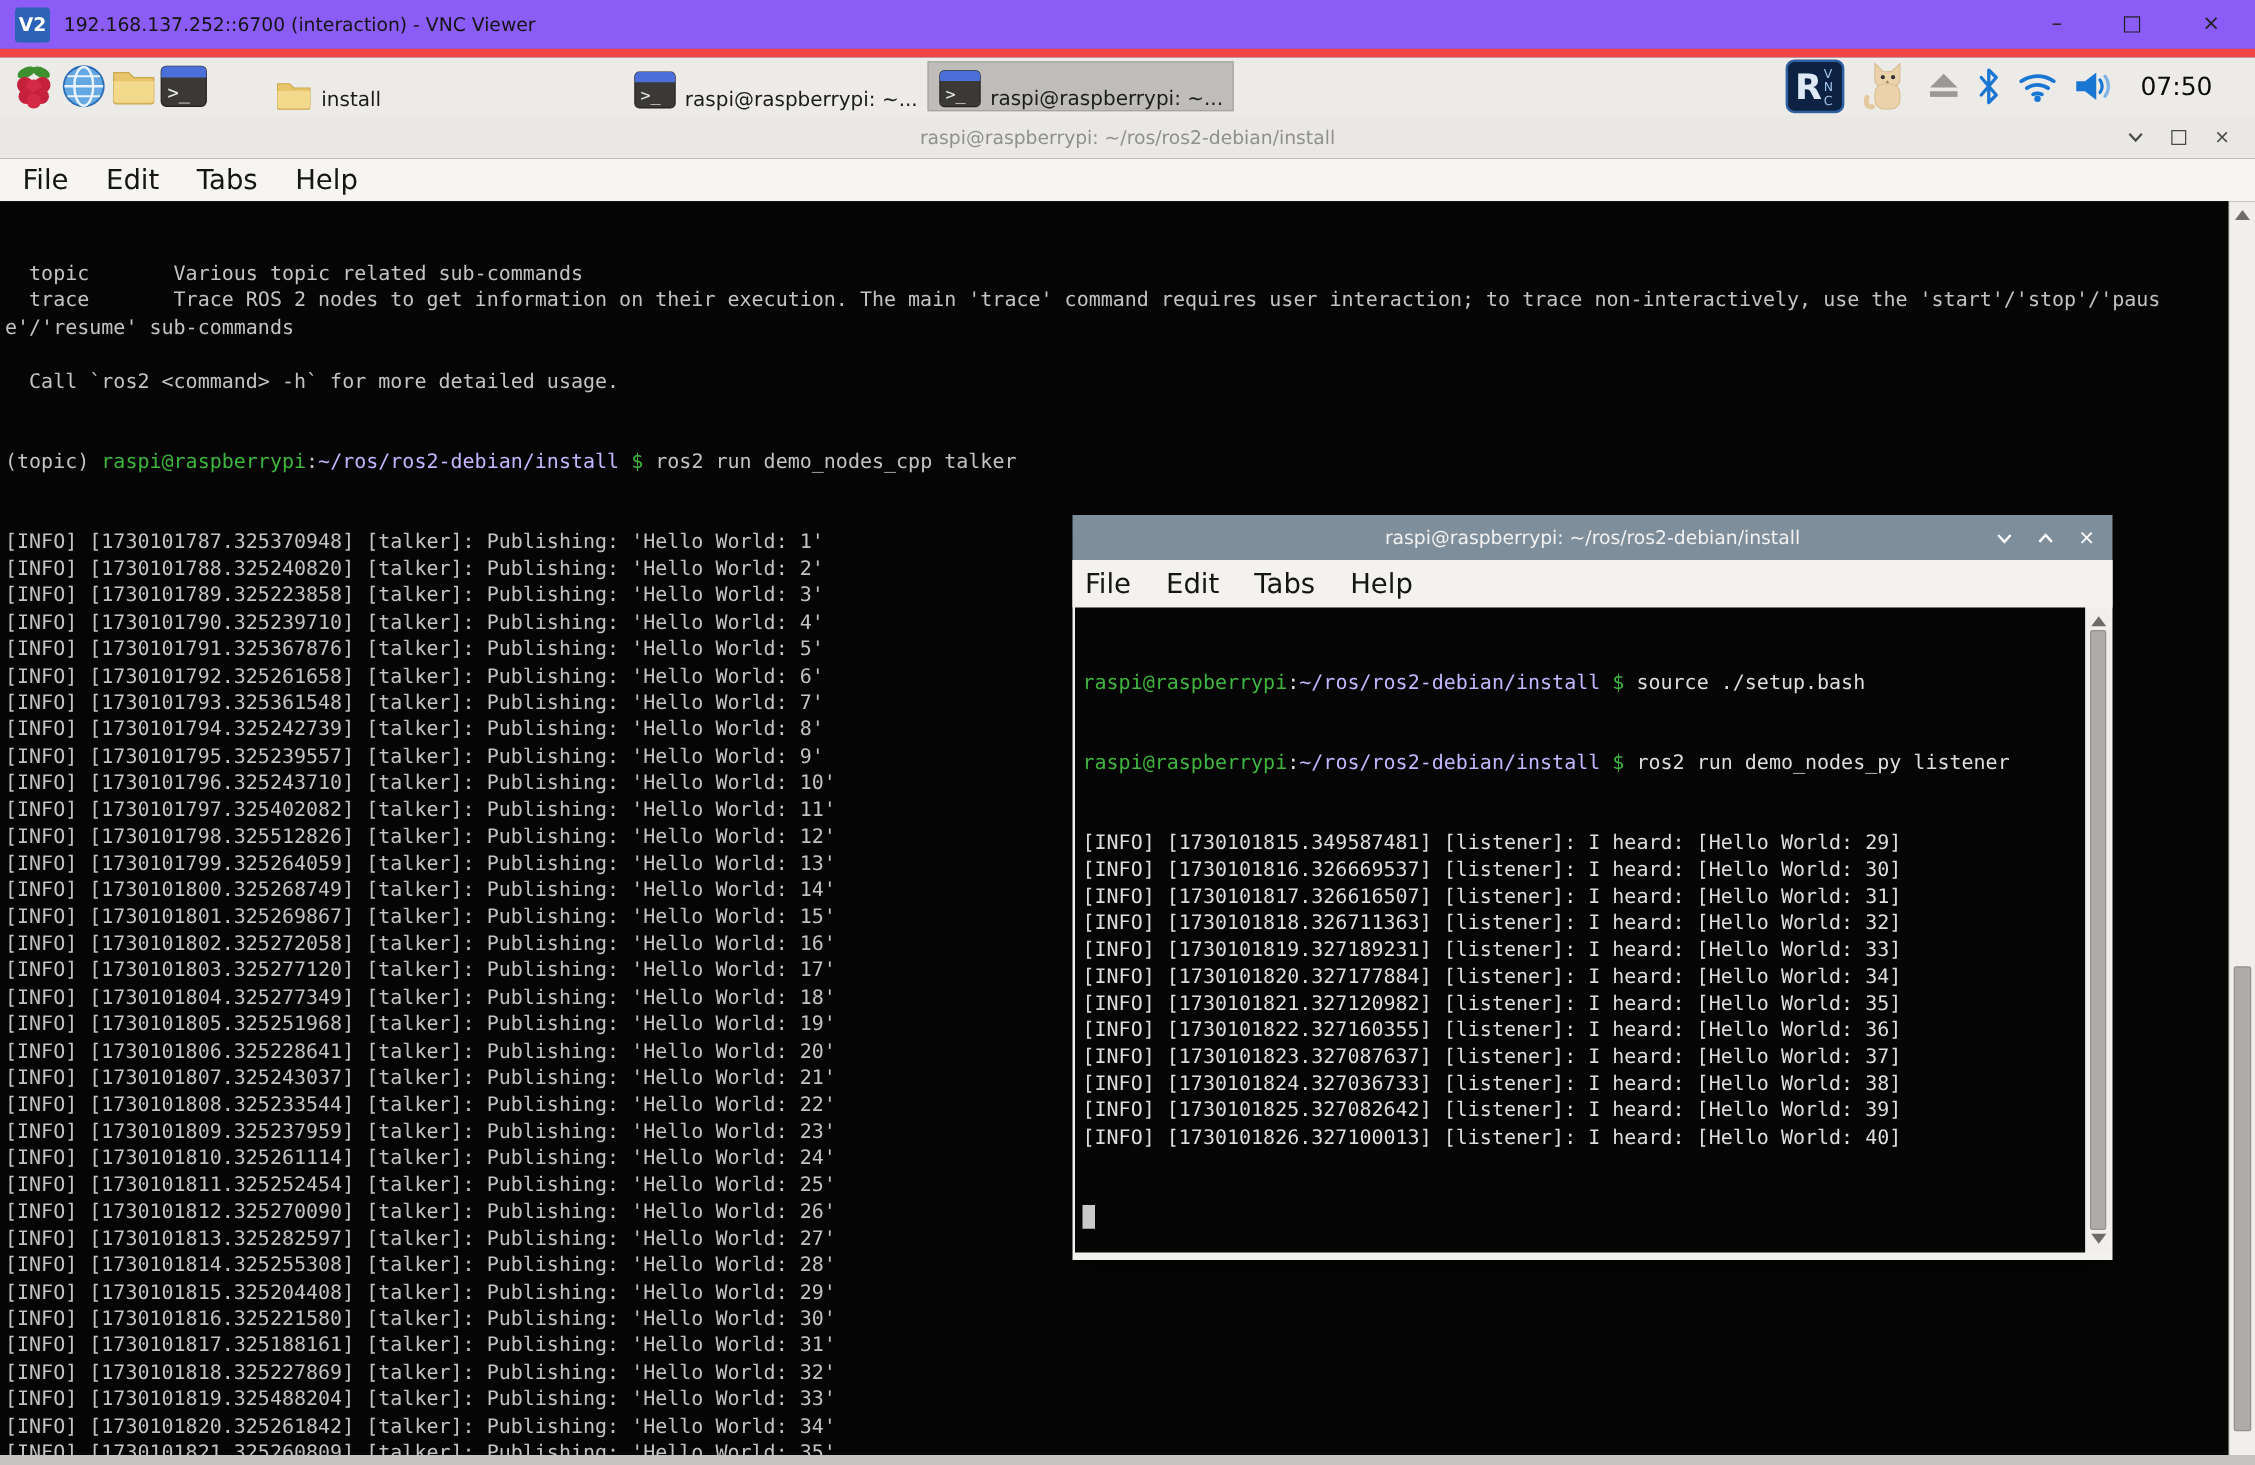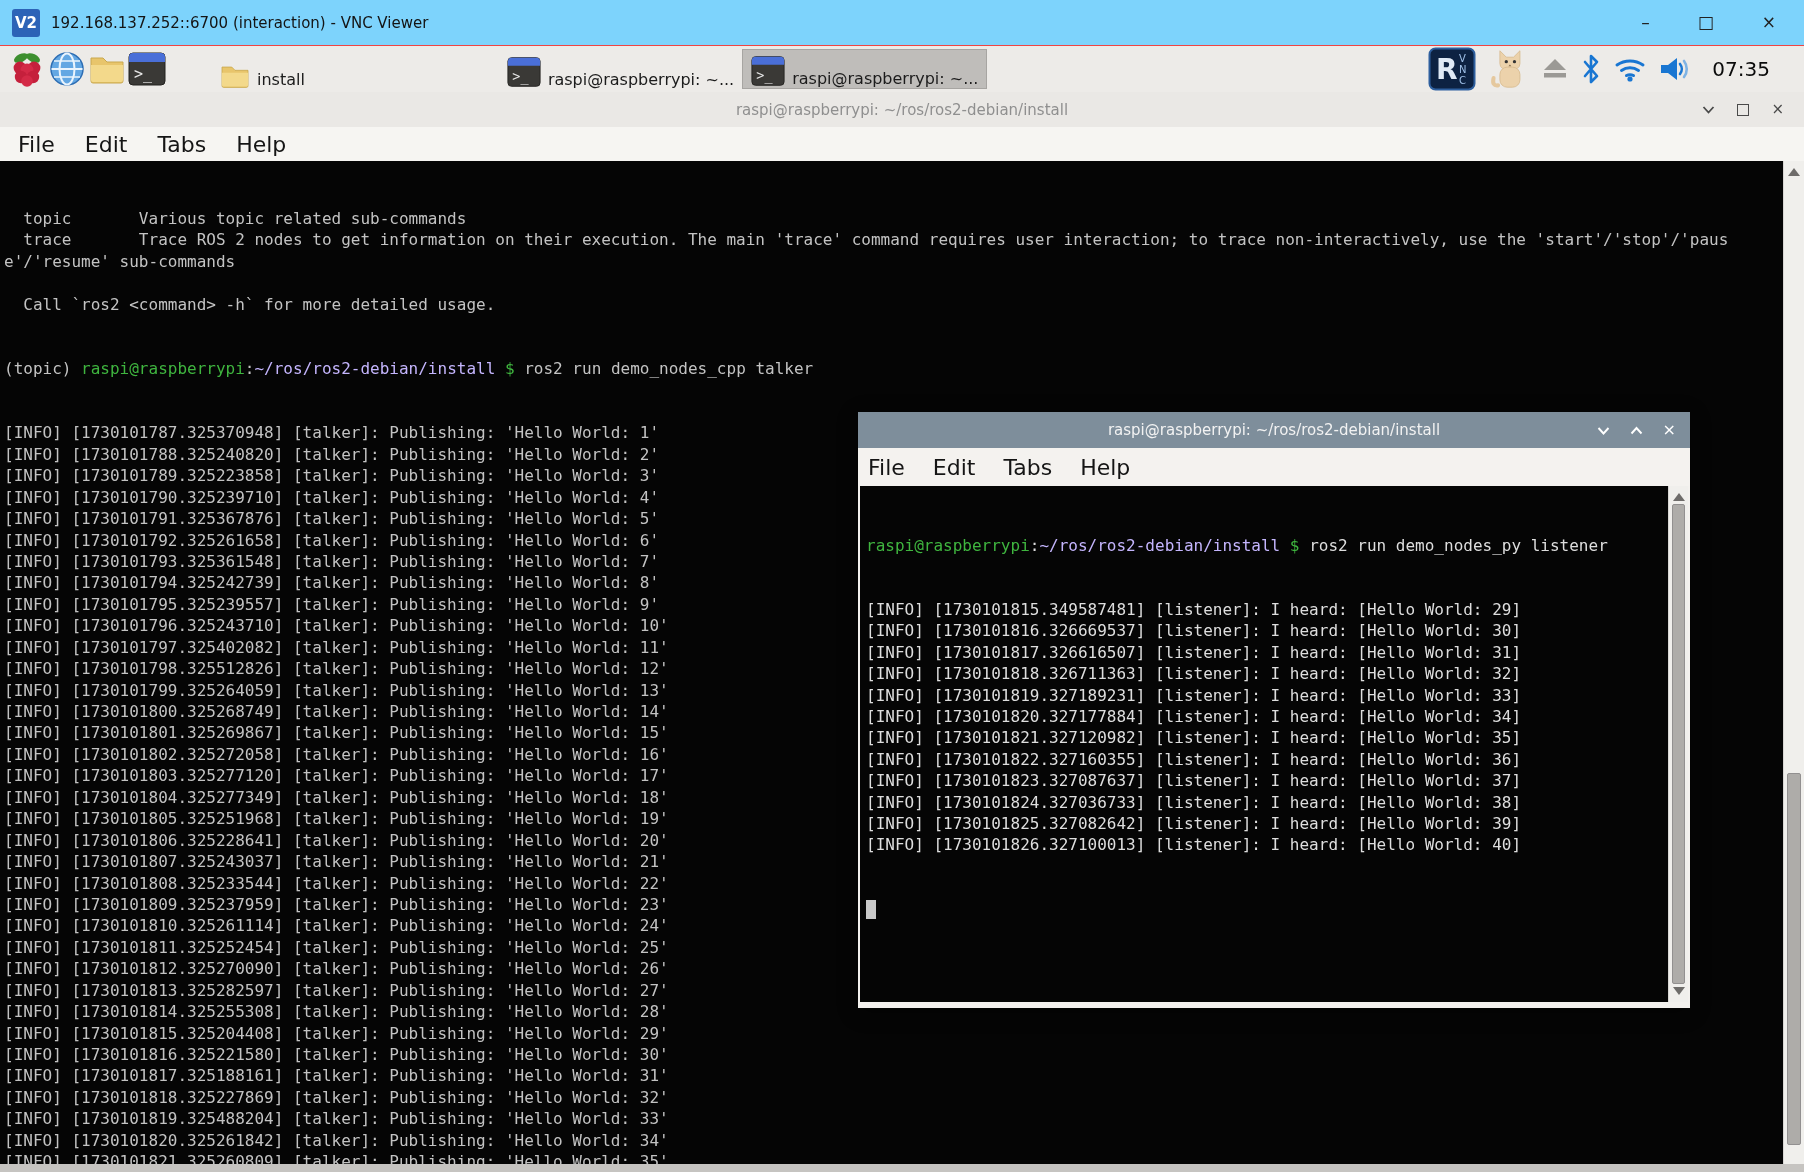--- a/index.html
+++ b/index.html
@@ -1,22 +1,22 @@
 <!DOCTYPE html>
 <html><head>
 <meta charset="utf-8">
 <style>
   html,body{margin:0;padding:0}
   body{
     width:1804px;height:1172px;position:relative;overflow:hidden;
     background:#050505;font-family:"DejaVu Sans","Liberation Sans",sans-serif;
   }
   
-  .vnc-titlebar{position:absolute;top:0;left:0;right:0;height:46px;background:#7dd3fc;
-    border-bottom:1px solid #ef4444;display:flex;align-items:center;padding:14px 12px;box-sizing:border-box}
+  .vnc-titlebar{position:absolute;top:0;left:0;right:0;height:46px;background:#8b5cf6;
+    border-bottom:7px solid #ef4444;display:flex;align-items:center;padding:14px 12px;box-sizing:border-box}
   .vnc-logo{width:28px;height:28px;background:#2c63b7;color:#fff;font-weight:bold;
     display:flex;align-items:center;justify-content:center;border-radius:3px;font-size:15px;flex:none}
   .vnc-title{margin-left:11px;font-size:15px;color:#141414}
   .vnc-controls{margin-left:auto;display:flex;gap:48px;padding-right:16px;font-size:17px;color:#222;align-items:center}
   .vnc-controls span{cursor:default;line-height:1}
   
   .taskbar{position:absolute;top:46px;left:0;right:0;height:46px;background:#edebe8;
     display:flex;align-items:center;padding:0 8px;box-sizing:border-box}
   .launcher{width:38px;height:42px;display:flex;align-items:center;justify-content:center;margin-right:2px;flex:none}
   .tb-item{display:flex;align-items:flex-end;gap:7px;height:40px;padding:0 8px;font-size:16px;color:#1c1c1c;flex:none}
@@ -181,21 +181,21 @@
         <circle cx="16" cy="23" r="2.6" fill="#1976d2"></circle>
       </svg>
     </span>
     <span class="tray-icon">
       <svg width="34" height="28" viewBox="0 0 34 28">
         <polygon points="2,10 9,10 18,3 18,25 9,18 2,18" fill="#1976d2"></polygon>
         <path d="M21 9 a8 8 0 0 1 0 10" stroke="#1976d2" stroke-width="2.6" fill="none" stroke-linecap="round"></path>
         <path d="M25 6 a13 13 0 0 1 0 16" stroke="#7fb3e4" stroke-width="2.6" fill="none" stroke-linecap="round"></path>
       </svg>
     </span>
-    <span class="clock">07:35</span>
+    <span class="clock">07:50</span>
   </div>
 </div>
 
 <div class="bg-window">
   <div class="bg-titlebar">
     <span>raspi@raspberrypi: ~/ros/ros2-debian/install</span>
     <div class="bg-controls">
       <svg width="13" height="9" viewBox="0 0 13 9">
         <polyline points="1.5,2 6.5,7.5 11.5,2" stroke="#4a4a4a" stroke-width="1.8" fill="none"></polyline>
       </svg>
@@ -237,20 +237,21 @@
     </div>
   </div>
   <div class="popup-body">
     <div class="menubar popup-pad">
       <span>File</span>
       <span>Edit</span>
       <span>Tabs</span>
       <span>Help</span>
     </div>
     <div class="popup-term">
+      <div class="term-line"><span class="seg-green">raspi@raspberrypi</span><span>:</span><span class="seg-blue">~/ros/ros2-debian/install</span><span class="seg-green"> $ </span><span>source ./setup.bash</span></div>
       <div class="term-line"><span class="seg-green">raspi@raspberrypi</span><span>:</span><span class="seg-blue">~/ros/ros2-debian/install</span><span class="seg-green"> $ </span><span>ros2 run demo_nodes_py listener</span></div>
       <div><div class="term-line">[INFO] [1730101815.349587481] [listener]: I heard: [Hello World: 29]</div><div class="term-line">[INFO] [1730101816.326669537] [listener]: I heard: [Hello World: 30]</div><div class="term-line">[INFO] [1730101817.326616507] [listener]: I heard: [Hello World: 31]</div><div class="term-line">[INFO] [1730101818.326711363] [listener]: I heard: [Hello World: 32]</div><div class="term-line">[INFO] [1730101819.327189231] [listener]: I heard: [Hello World: 33]</div><div class="term-line">[INFO] [1730101820.327177884] [listener]: I heard: [Hello World: 34]</div><div class="term-line">[INFO] [1730101821.327120982] [listener]: I heard: [Hello World: 35]</div><div class="term-line">[INFO] [1730101822.327160355] [listener]: I heard: [Hello World: 36]</div><div class="term-line">[INFO] [1730101823.327087637] [listener]: I heard: [Hello World: 37]</div><div class="term-line">[INFO] [1730101824.327036733] [listener]: I heard: [Hello World: 38]</div><div class="term-line">[INFO] [1730101825.327082642] [listener]: I heard: [Hello World: 39]</div><div class="term-line">[INFO] [1730101826.327100013] [listener]: I heard: [Hello World: 40]</div></div>
       <div class="term-line"><span class="cursor-solid"></span></div>
     </div>
     <div class="sb sb-popup">
       <div class="sb-arrow up"></div>
       <div class="sb-thumb" style="top:18px;bottom:18px"></div>
       <div class="sb-arrow down"></div>
     </div>
   </div>

